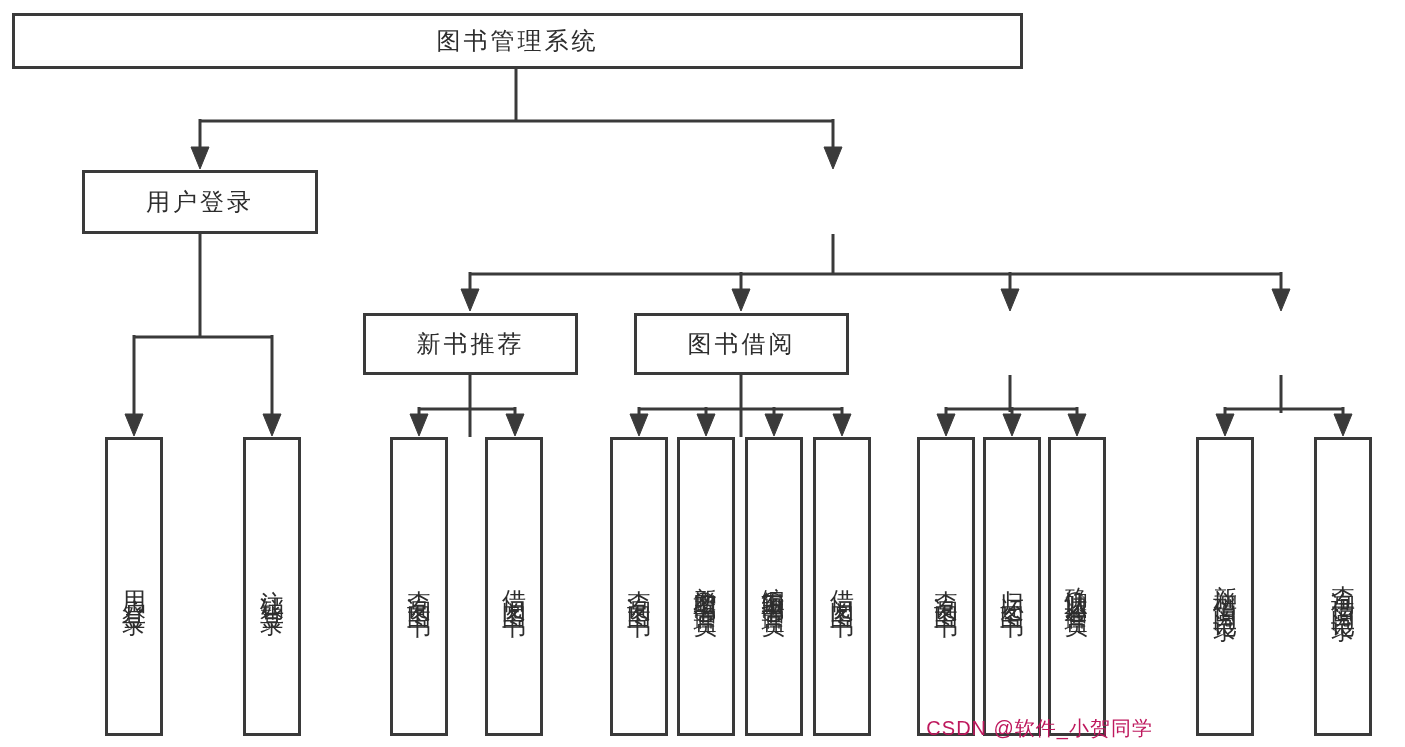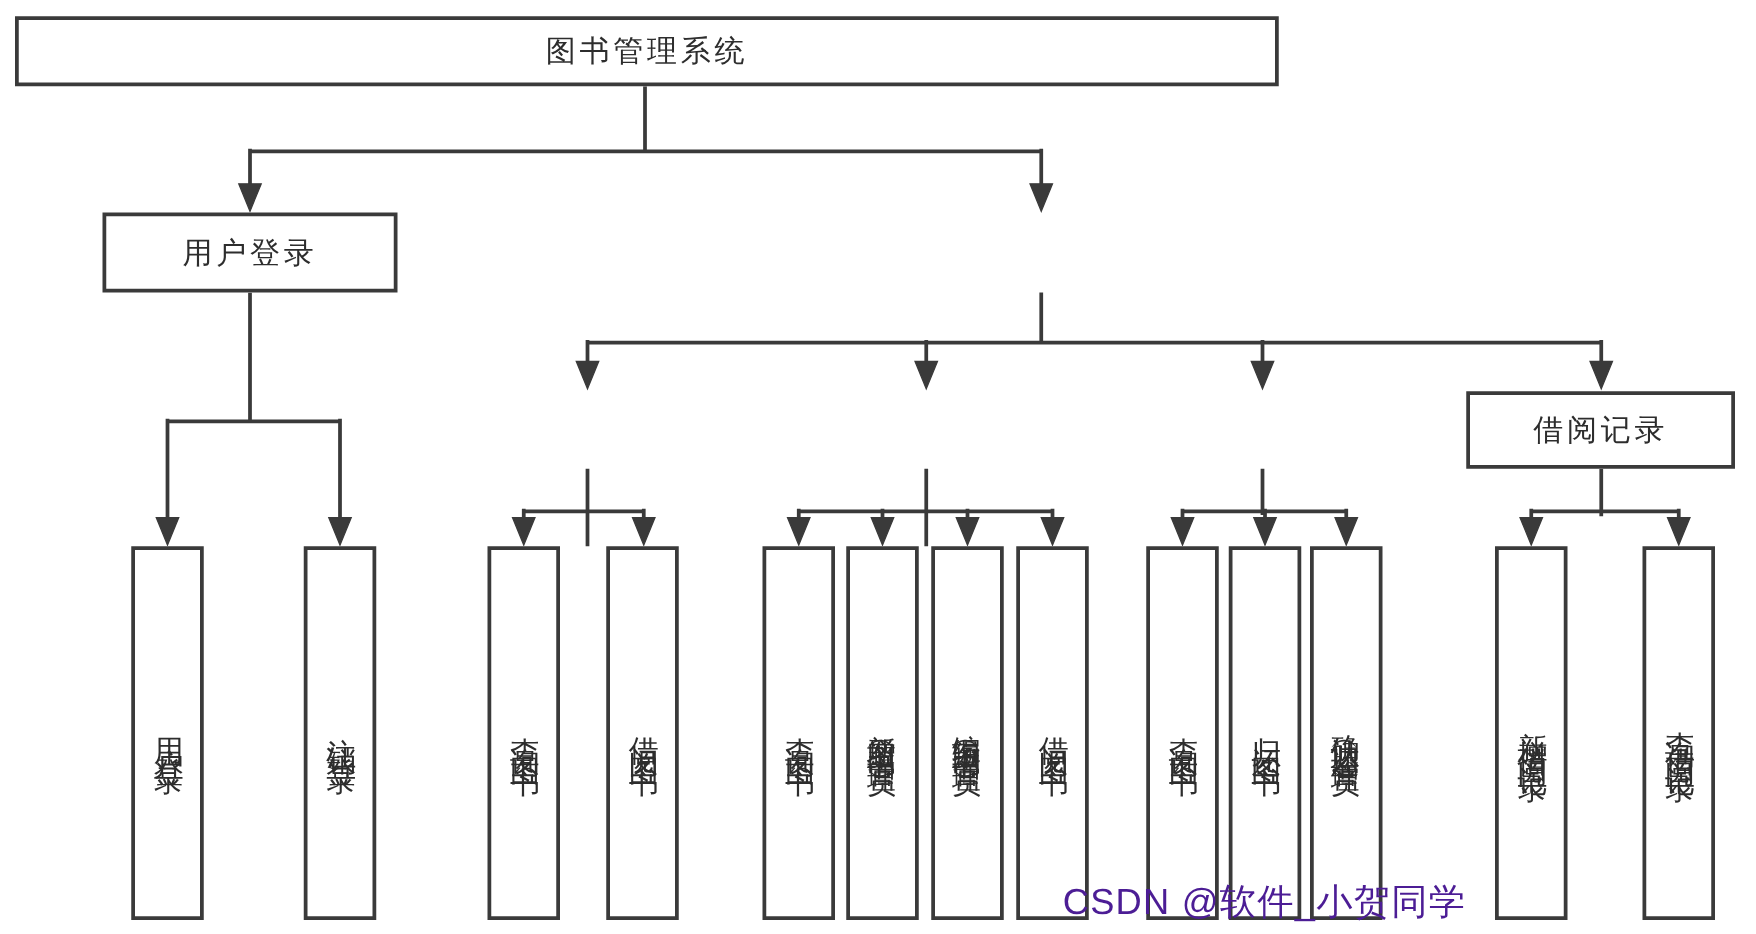--- a/index.html
+++ b/index.html
@@ -6,21 +6,20 @@
   body {
     width: 1405px; height: 747px;
     background: #ffffff;
     font-family: "Liberation Sans", "DejaVu Sans", sans-serif;
     overflow: hidden;
   }
   .canvas {
     position: relative;
     width: 1159px; height: 747px;
     background: #ffffff;
-    padding-left: 20px;
   }
   .connector-layer {
     position: absolute; left: 0; top: 0;
     width: 1405px; height: 747px;
     z-index: 1;
   }
   .connector-layer line { stroke-width: 3px; }
   .box {
     position: absolute;
     box-sizing: border-box;
@@ -44,23 +43,23 @@
     letter-spacing: 8px;
     white-space: nowrap;
     color: #2d2d2d;
   }
   .vlabel.len6 { letter-spacing: 7px; }
   .vlabel.long { font-size: 23px; letter-spacing: 4px; }
   .watermark {
     position: absolute;
     right: 6px;
     bottom: 5px;
-    font-size: 29px;
+    font-size: 20px;
     letter-spacing: 1px;
-    color: #4c1d95;
+    color: #be185d;
     z-index: 5;
     white-space: nowrap;
   }
 </style>
 </head>
 <body>
 
 <div class="canvas">
 
   <svg class="connector-layer" width="1405" height="747" viewBox="0 0 1405 747">
@@ -145,22 +144,25 @@
   </svg>
 
   <div class="box" style="left:12px; top:13px; width:1011px; height:56px">
     <span class="hlabel">图书管理系统</span>
   </div>
 
   <div class="box" style="left:82px; top:170px; width:236px; height:64px">
     <span class="hlabel">用户登录</span>
   </div>
 
-  <div class="box" style="left:1173px; top:313px; width:215px; height:62px">
-    <span class="hlabel">借阅记录</span>
+  <div class="box" style="left:363px; top:313px; width:215px; height:62px">
+    <span class="hlabel">新书推荐</span>
+  </div>
+  <div class="box" style="left:634px; top:313px; width:215px; height:62px">
+    <span class="hlabel">图书借阅</span>
   </div>
 
   <div class="box" style="left:105px; top:437px; width:58px; height:299px">
     <span class="vlabel">用户登录</span>
   </div>
   <div class="box" style="left:243px; top:437px; width:58px; height:299px">
     <span class="vlabel">注销登录</span>
   </div>
 
   <div class="box" style="left:390px; top:437px; width:58px; height:299px">

